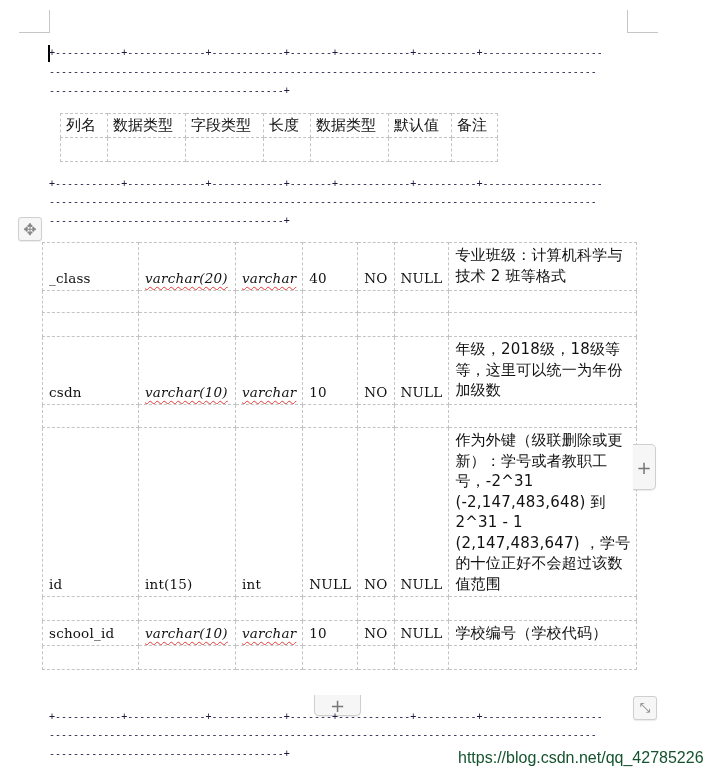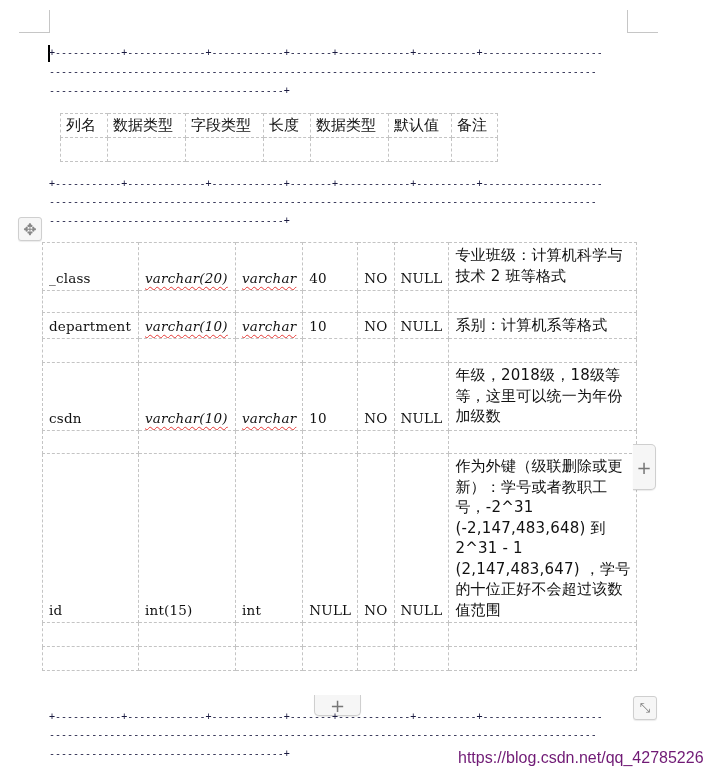--- a/index.html
+++ b/index.html
@@ -26,21 +26,21 @@
     #schema-table { left: 42px; top: 242px; }
     #schema-table td { font-size: 13.5px; padding: 0 6px 4px 6px; letter-spacing: 0.2px; }
     #schema-table td.remark { font-family: "DejaVu Sans", "Liberation Sans", sans-serif; font-size: 15px; line-height: 20.5px; vertical-align: top; padding: 2px 4px 0 6px; }
     .spell { text-decoration: underline wavy #e53935; text-decoration-thickness: 1px; text-underline-offset: 3px; font-style: italic; }
 
     .ctl-btn { position: absolute; background: #f6f6f6; border: 1px solid #cfcfcf; border-radius: 3px; color: #777; display: flex; align-items: center; justify-content: center; box-shadow: 0 1px 1px rgba(0,0,0,0.08); font-family: "DejaVu Sans", sans-serif; }
     #move-handle { left: 18px; top: 217px; width: 22px; height: 22px; }
     #add-row-btn { left: 633px; top: 444px; width: 22px; height: 44px; border-radius: 0 5px 5px 0; border-left: none; font-size: 18px; }
     #add-col-btn { left: 314px; top: 695px; width: 45px; height: 20px; border-radius: 0 0 5px 5px; border-top: none; font-size: 18px; }
     #resize-btn { left: 633px; top: 696px; width: 22px; height: 22px; }
-    .watermark { position: absolute; left: 458px; top: 749px; font-family: "Liberation Sans", "DejaVu Sans", sans-serif; font-size: 16px; color: #701a75; letter-spacing: 0px; }
+    .watermark { position: absolute; left: 458px; top: 749px; font-family: "Liberation Sans", "DejaVu Sans", sans-serif; font-size: 16px; color: #14532d; letter-spacing: 0px; }
   </style>
 </head>
 <body>
 
 <div class="corner corner-tl"></div>
 <div class="corner corner-tr"></div>
 
 <div class="caret"></div>
 <div class="ascii-line" style="top:46px;">+-----------+-------------+------------+-------+------------+----------+--------------------</div>
 <div class="ascii-line" style="top:65px;">-------------------------------------------------------------------------------------------</div>
@@ -110,29 +110,20 @@
   <tr style="height:22px;">
         <td></td>
         <td></td>
         <td></td>
         <td></td>
         <td></td>
         <td></td>
         <td></td>
       </tr>
 
-  <tr style="height:26px;">
-    <td>department</td>
-    <td><span class="spell">varchar(10)</span></td>
-    <td><span class="spell">varchar</span></td>
-    <td>10</td>
-    <td>NO</td>
-    <td>NULL</td>
-    <td class="remark">系别：计算机系等格式</td>
-  </tr>
   <tr style="height:24px;">
         <td></td>
         <td></td>
         <td></td>
         <td></td>
         <td></td>
         <td></td>
         <td></td>
       </tr>
 
@@ -167,20 +158,29 @@
   <tr style="height:24px;">
         <td></td>
         <td></td>
         <td></td>
         <td></td>
         <td></td>
         <td></td>
         <td></td>
       </tr>
 
+  <tr style="height:25px;">
+    <td>school_id</td>
+    <td><span class="spell">varchar(10)</span></td>
+    <td><span class="spell">varchar</span></td>
+    <td>10</td>
+    <td>NO</td>
+    <td>NULL</td>
+    <td class="remark">学校编号（学校代码）</td>
+  </tr>
   <tr style="height:24px;">
         <td></td>
         <td></td>
         <td></td>
         <td></td>
         <td></td>
         <td></td>
         <td></td>
       </tr>
 </tbody>

